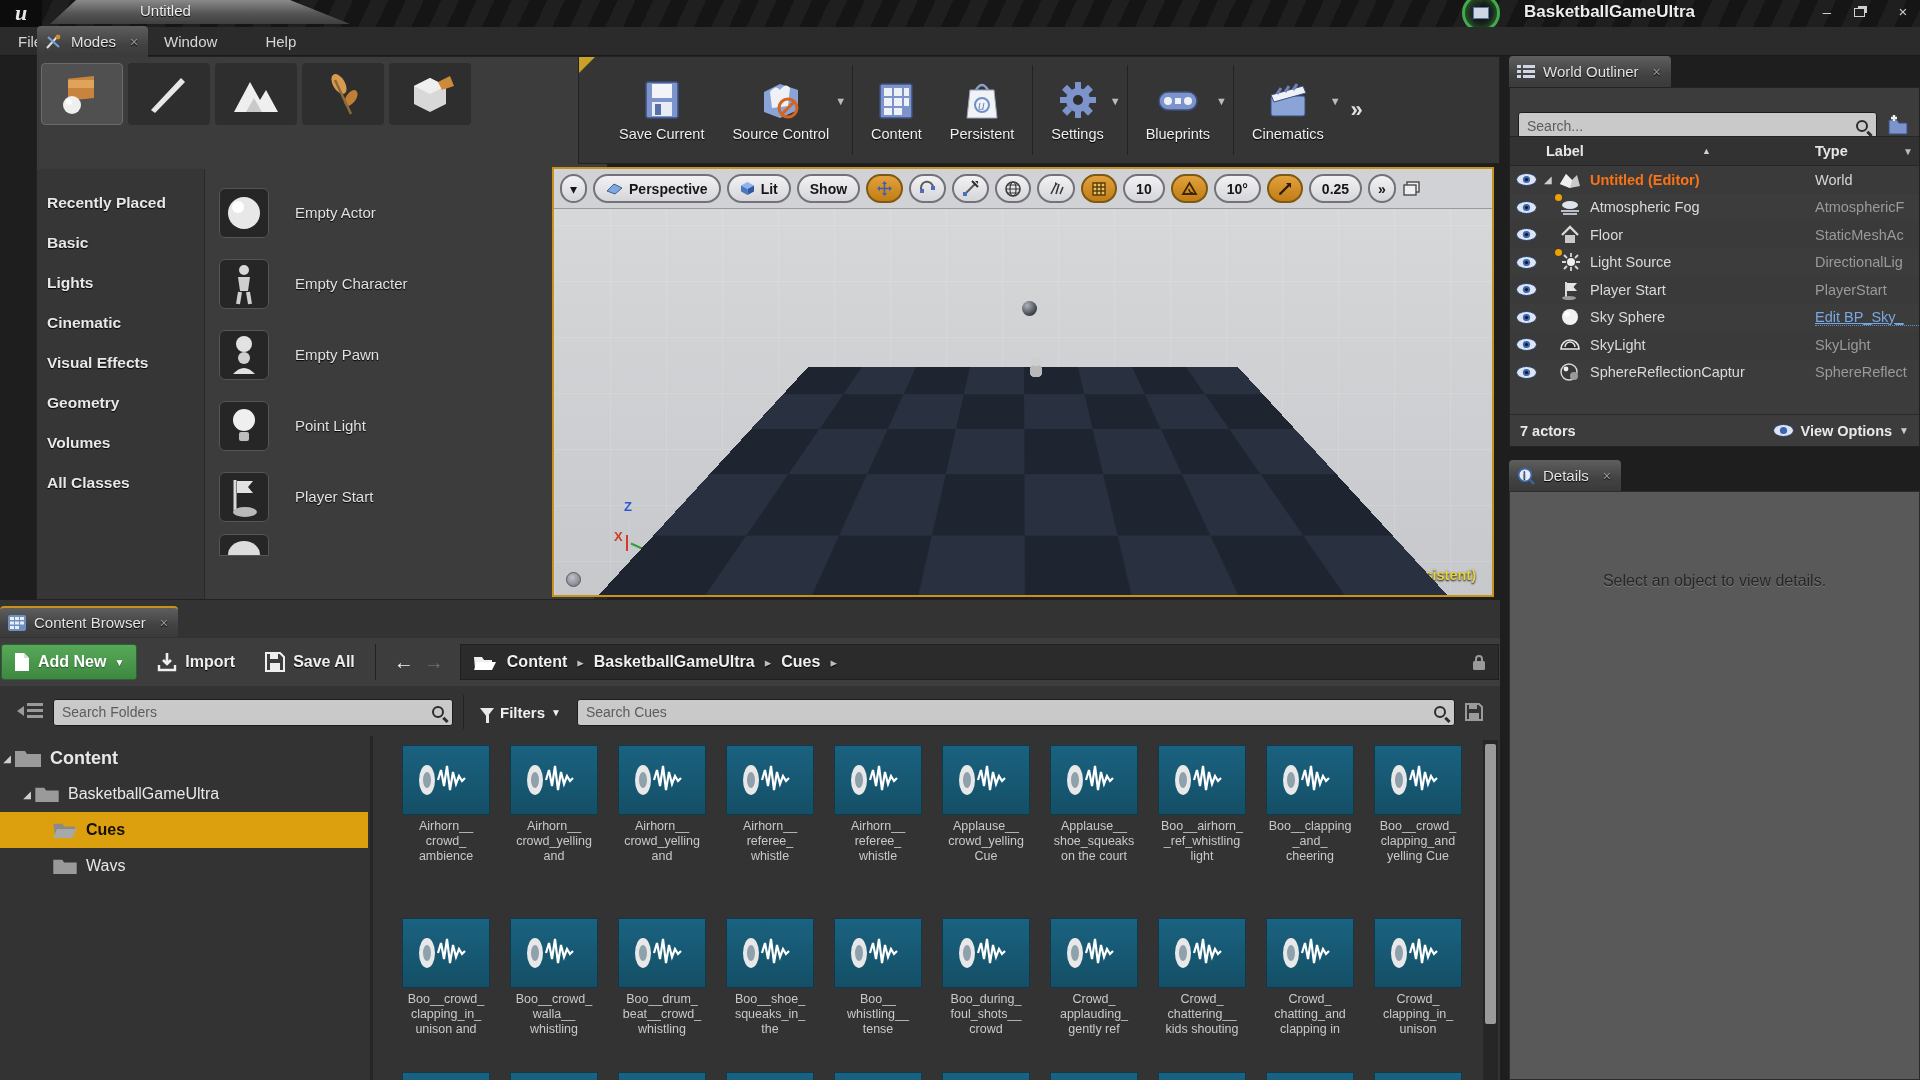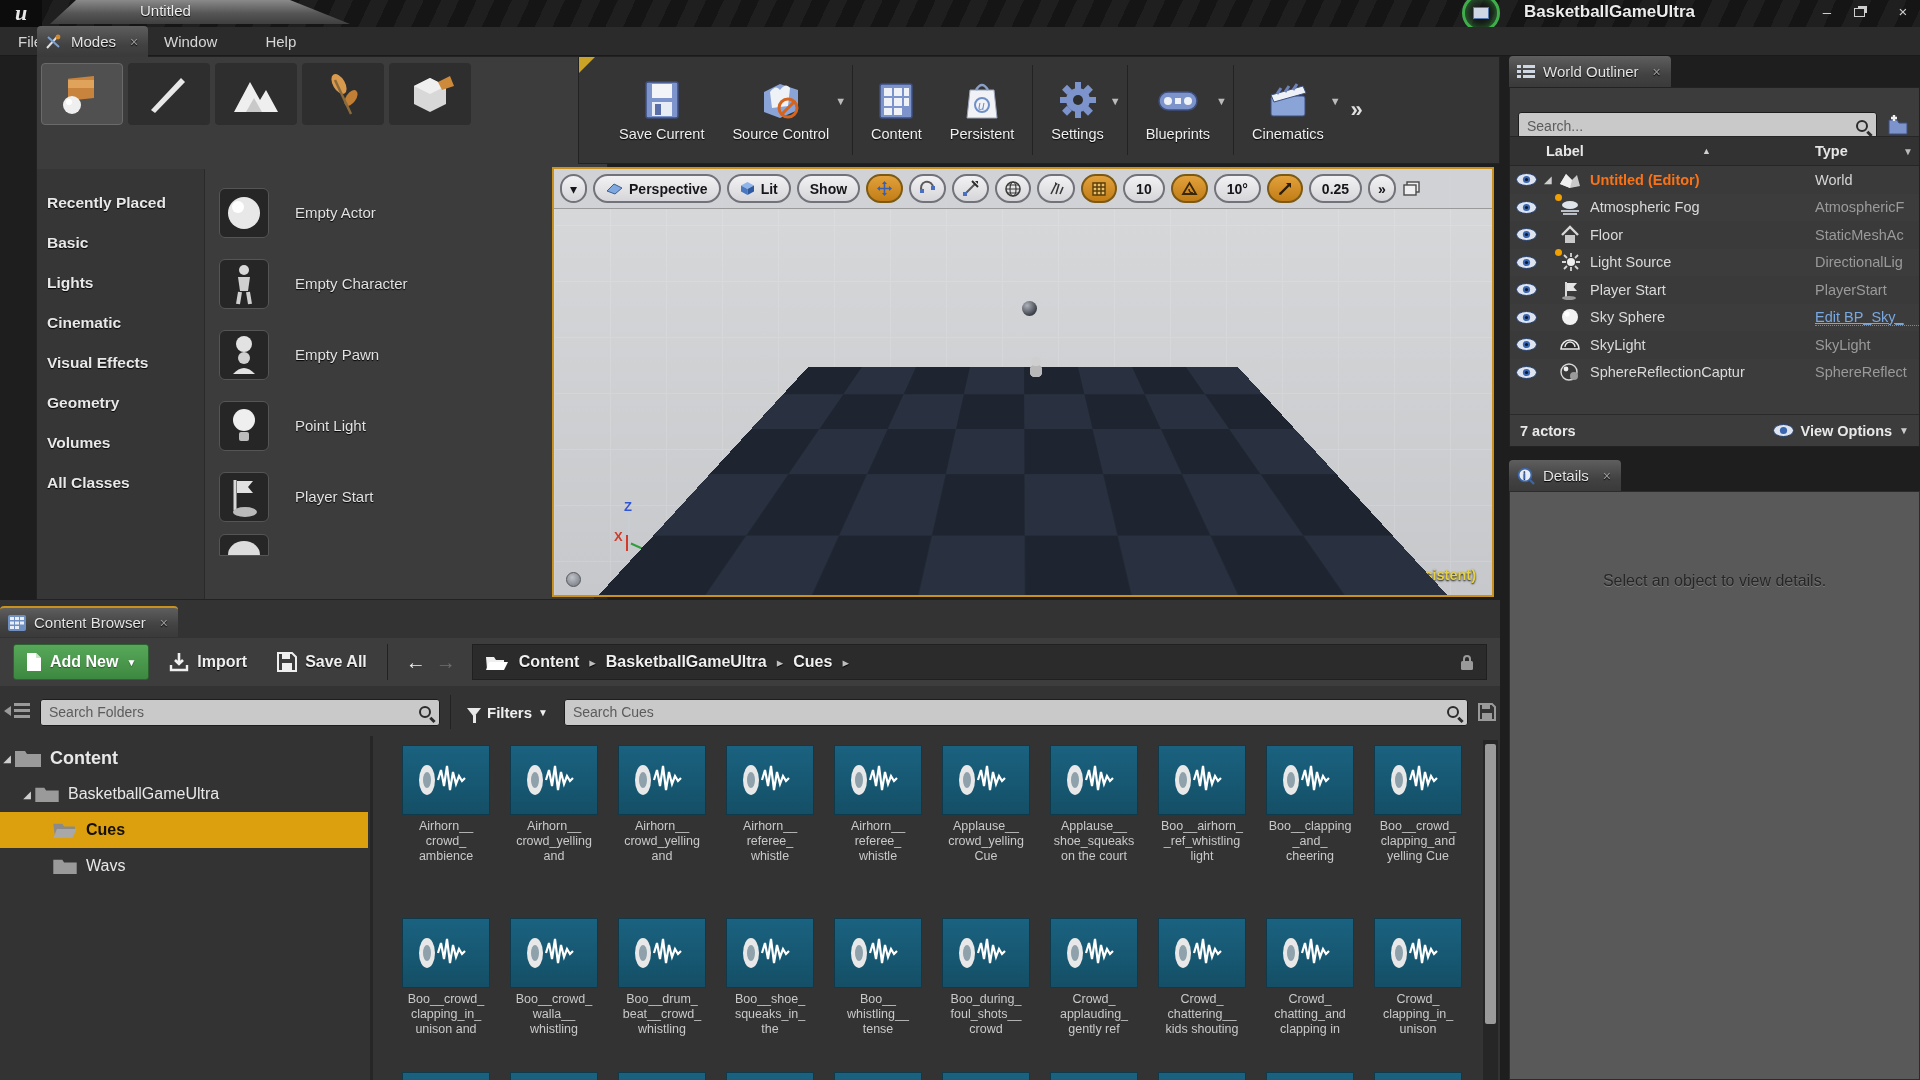--- a/index.html
+++ b/index.html
@@ -132,33 +132,33 @@
     display:flex;align-items:center;font-size:14.5px;font-weight:bold;color:#e8e8e8;padding:0 10px;}
   .wo-footer .vo{margin-left:auto;display:flex;align-items:center;gap:7px;}
   .wo-footer .caret{font-size:10px;color:#ccc;}
   .details-tabrow{position:absolute;left:0;top:404px;}
   .details-body{position:absolute;left:0;top:435px;width:411px;height:589px;background:#595959;border:1px solid #2c2c2c;}
   .details-empty{position:absolute;left:0;right:0;top:80px;text-align:center;font-size:16px;color:#262626;text-shadow:0 1px 0 #7a7a7a;}
 
   
   .cb{position:absolute;left:0;top:600px;width:1500px;height:480px;background:#333;}
   .cb-tab{position:absolute;left:0;top:6px;border-top:2px solid #c9921e;}
-  .cb-toolbar{position:absolute;left:0;top:38px;right:0;height:48px;background:#3d3d3d;display:flex;align-items:center;padding:0 13px;gap:10px;}
+  .cb-toolbar{position:absolute;left:0;top:38px;right:0;height:48px;background:#3d3d3d;display:flex;align-items:center;padding:0 1px;gap:10px;}
   .addnew{display:flex;align-items:center;gap:8px;background:linear-gradient(#57a859,#3d8840);
     border:1px solid #2c6330;border-radius:3px;height:36px;padding:0 12px;color:#fff;font-size:16px;font-weight:bold;text-shadow:0 1px 1px #00000066;}
   .addnew .caret{font-size:10px;}
   .cb-btn{display:flex;align-items:center;gap:8px;color:#efefef;font-size:16px;font-weight:bold;
     padding:0 10px;height:36px;text-shadow:0 1px 1px #000;}
   .nav-arrows{display:flex;gap:10px;font-size:20px;font-weight:bold;margin-left:8px;}
   .nav-back{color:#f0f0f0;}
   .nav-fwd{color:#6f6f6f;}
   .crumbbar{flex:1;display:flex;align-items:center;gap:10px;background:#2b2b2b;border:1px solid #202020;
     height:36px;margin-left:6px;padding:0 12px;font-size:16px;font-weight:bold;color:#f0f0f0;text-shadow:0 1px 1px #000;}
   .crumb-sep{color:#bdbdbd;font-size:13px;}
-  .cb-filter-row{position:absolute;left:0;top:92px;right:0;height:40px;display:flex;align-items:center;gap:10px;padding:0 4px;}
+  .cb-filter-row{position:absolute;left:0;top:92px;right:0;height:40px;display:flex;align-items:center;gap:10px;padding:0 17px;}
   .src-toggle{width:26px;height:24px;flex:none;position:relative;}
   .src-toggle i{position:absolute;right:0;width:16px;height:3px;background:#9a9a9a;}
   .src-toggle i:nth-child(1){top:3px}.src-toggle i:nth-child(2){top:9px}.src-toggle i:nth-child(3){top:15px}
   .src-toggle::after{content:"";position:absolute;left:0;top:6px;border-style:solid;border-width:5px 7px 5px 0;border-color:transparent #9a9a9a transparent transparent;}
   .sf-box{width:400px;}
   .filters-btn{display:flex;align-items:center;gap:6px;color:#f0f0f0;font-size:15px;font-weight:bold;padding:0 6px;}
   .funnel{width:0;height:0;border-style:solid;border-width:9px 7px 0 7px;border-color:#e8e8e8 transparent transparent transparent;position:relative;}
   .funnel::after{content:"";position:absolute;left:-1.5px;top:-2px;width:3px;height:8px;background:#e8e8e8;}
   .sc-box{flex:1;}
   .cb-body-sep{position:absolute;left:370px;top:136px;width:3px;bottom:0;background:#262626;}

